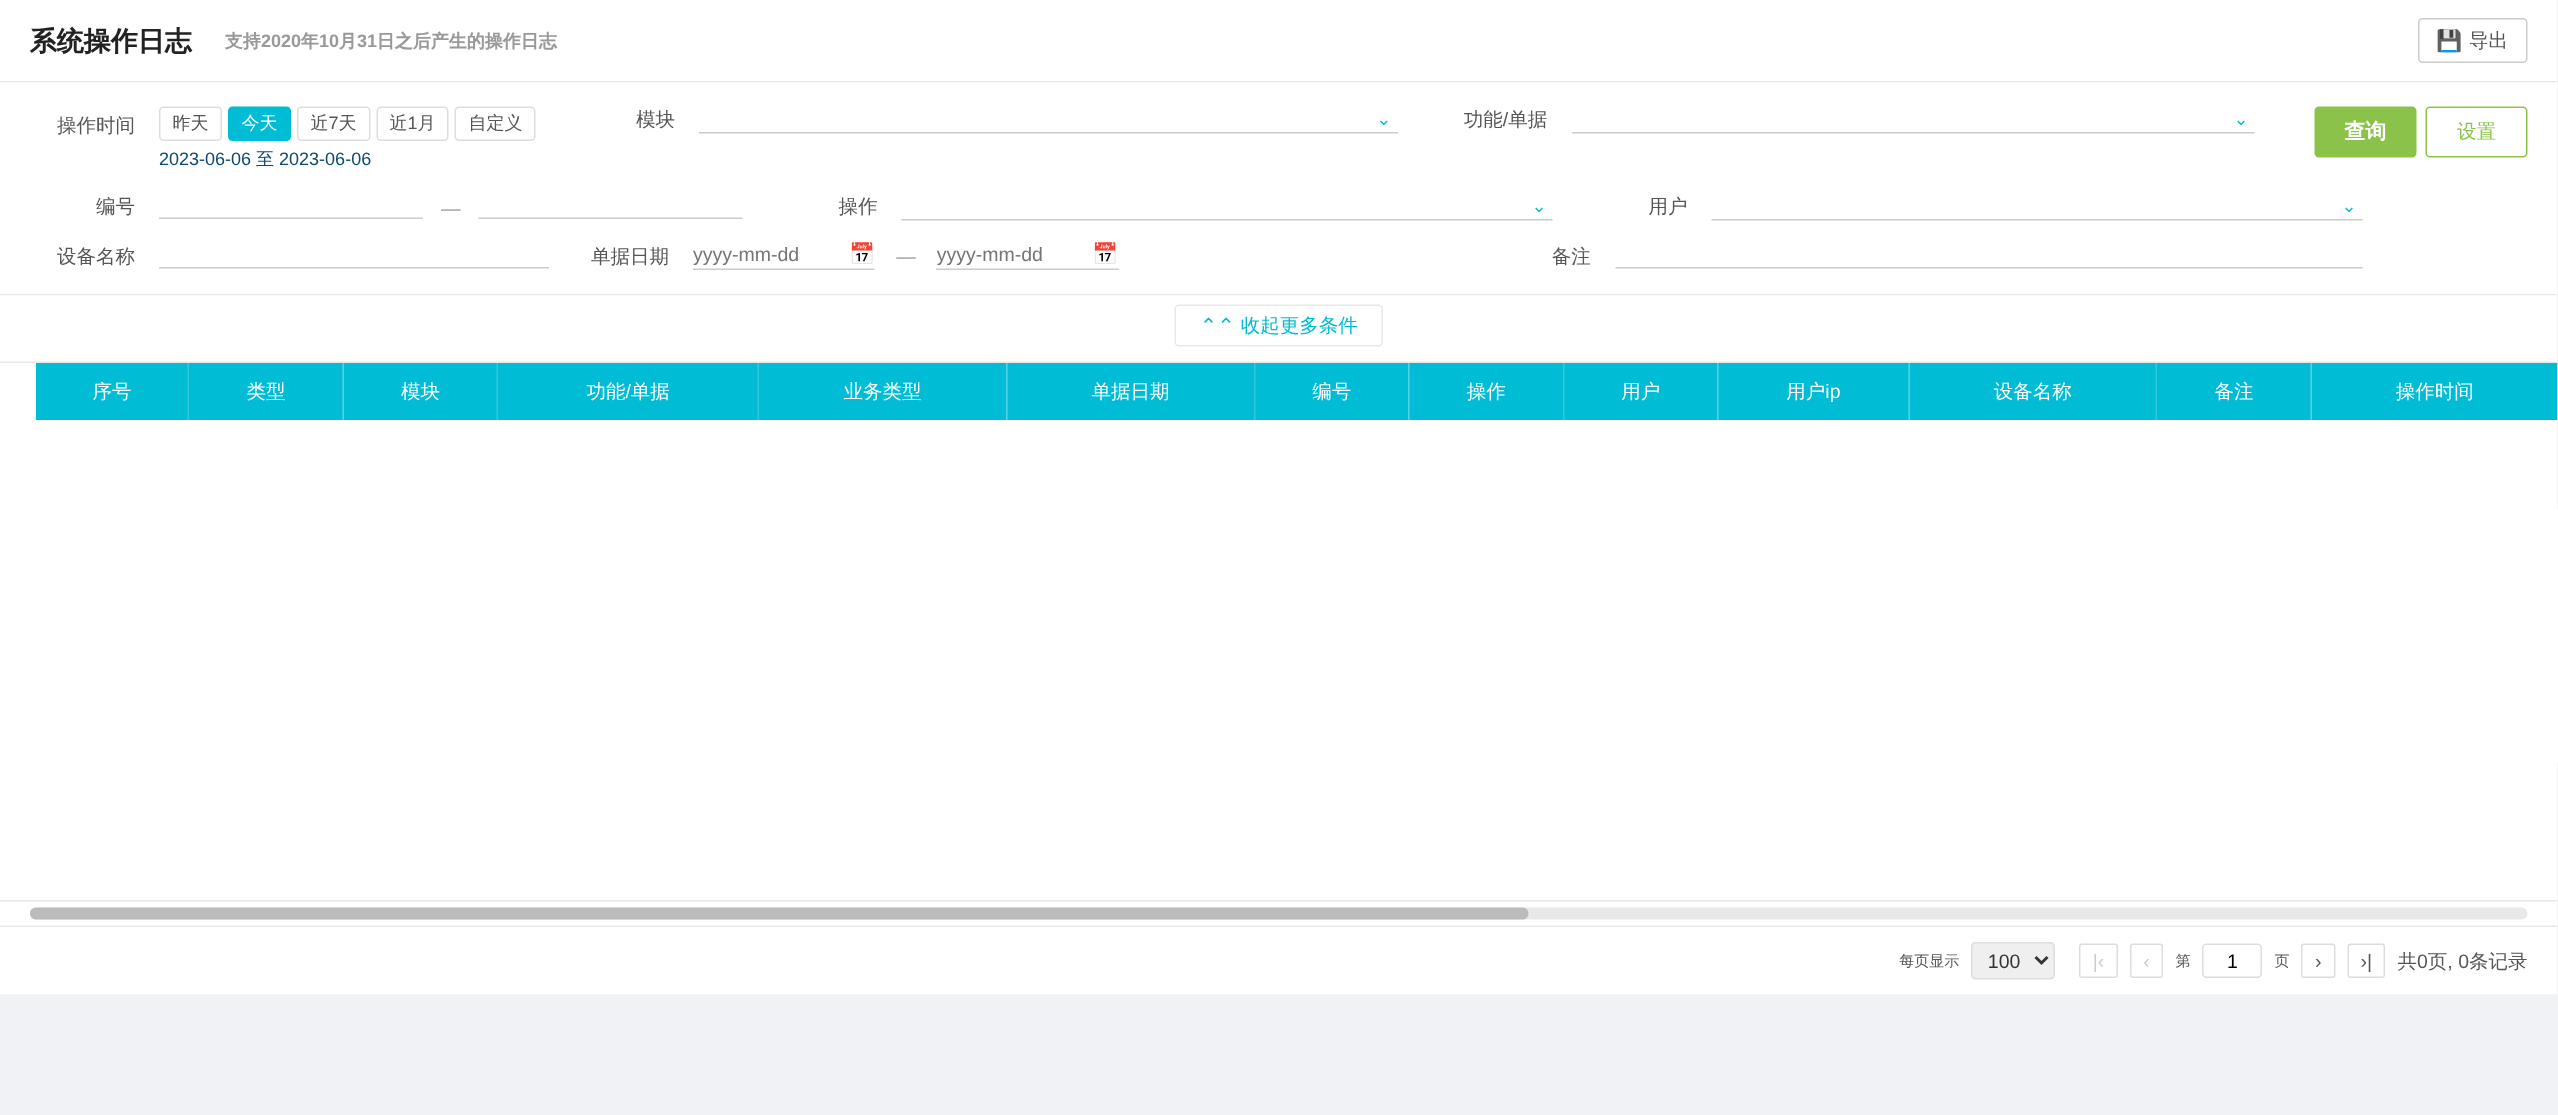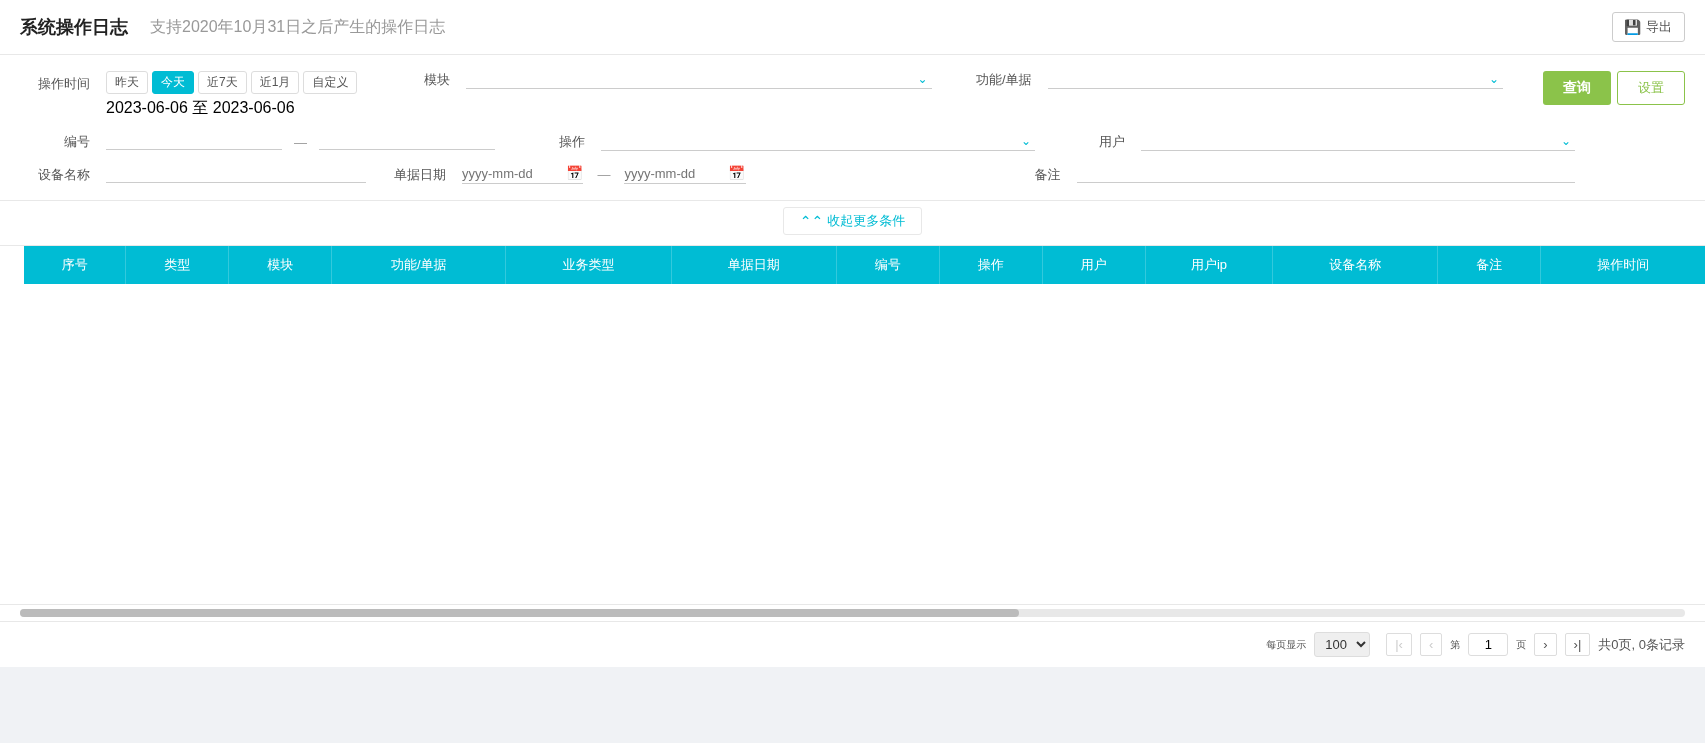--- a/index.html
+++ b/index.html
@@ -3,21 +3,21 @@
   <meta charset="utf-8">
   <style>
     * { box-sizing: border-box; margin: 0; padding: 0; }
     body { font-family: "Microsoft YaHei", SimHei, sans-serif; font-size: 13px; background: #f0f2f5; color: #333; }
 
     .page-header {
       display: flex; align-items: center; justify-content: space-between;
       padding: 12px 20px; background: #fff; border-bottom: 1px solid #e8e8e8;
     }
     .page-title { font-size: 18px; font-weight: bold; color: #222; margin-right: 12px; }
-    .page-subtitle { font-size: 16px; color: #999; }
+    .page-subtitle { font-size: 12px; color: #999; font-weight: bold; }
     .export-btn {
       display: flex; align-items: center; gap: 4px;
       border: 1px solid #ccc; background: #fff; padding: 5px 12px;
       border-radius: 3px; cursor: pointer; font-size: 13px; color: #555;
     }
 
     .filter-area {
       background: #fff; padding: 16px 20px 8px; border-bottom: 1px solid #e8e8e8;
     }
     .filter-label {
@@ -25,21 +25,21 @@
     }
 
     .time-btns { display: flex; align-items: center; gap: 4px; }
     .time-btn {
       padding: 2px 8px; border: 1px solid #ddd; border-radius: 3px;
       cursor: pointer; font-size: 12px; background: #fff; color: #555;
     }
     .time-btn.active {
       background: #00bcd4; color: #fff; border-color: #00bcd4;
     }
-    .time-range { font-size: 16px; color: #000000; margin-top: 4px; }
+    .time-range { font-size: 12px; color: #0c4a6e; margin-top: 4px; }
 
     .select-wrapper {
       position: relative; display: inline-flex; align-items: center;
       border-bottom: 1px solid #ccc; min-width: 220px; padding-bottom: 2px;
     }
     .select-wrapper select {
       appearance: none; border: none; outline: none; background: transparent;
       font-size: 13px; color: #333; width: 100%; padding-right: 20px; cursor: pointer;
     }
     .select-chevron {

